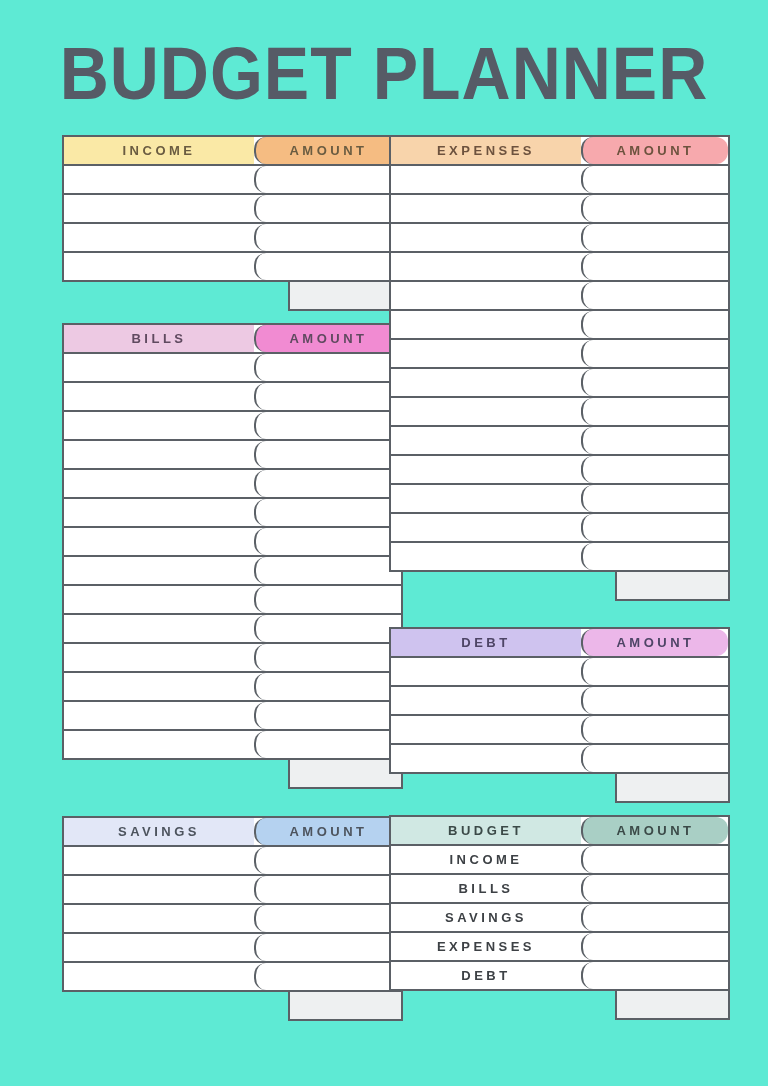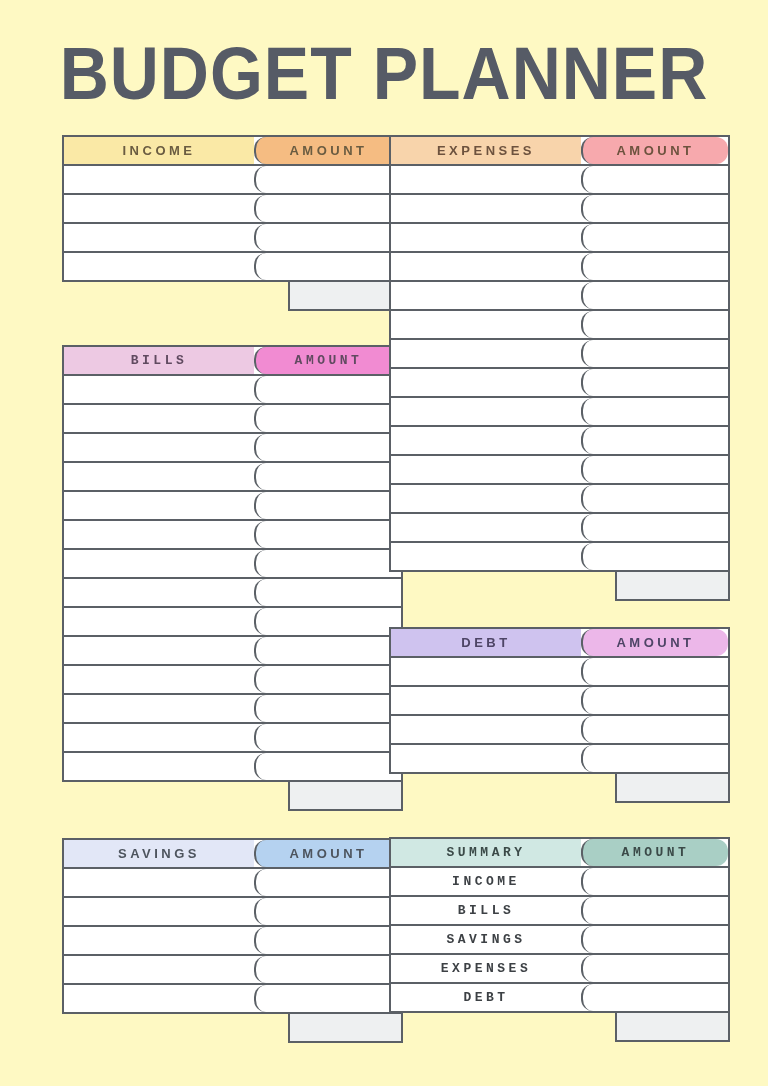--- a/index.html
+++ b/index.html
@@ -3,42 +3,42 @@
 <meta charset="utf-8">
 <style>
   html, body { margin: 0; padding: 0; }
   body {
     width: 768px; height: 1086px;
     background: #ffffff;
     font-family: "Liberation Sans", sans-serif;
     position: relative;
     overflow: hidden;
   }
-  .page { position: absolute; inset: 0; background: #fef9c3; padding-left: 36px; }
+  .page { position: absolute; inset: 0; background: #5eead4; padding-left: 36px; }
 
   .title {
     position: absolute;
     top: 36px; left: 0; width: 100%;
     margin: 0;
     text-align: center;
     font-size: 68px;
     font-weight: 800;
     letter-spacing: 1px;
     line-height: 1.0;
     transform: scaleY(1.08);
     transform-origin: top center;
     white-space: nowrap;
   }
 
   .col { position: absolute; width: 305px; top: 135px; }
   .col-left  { left: 62px; }
   .col-right { left: 389px; }
 
   .table-block { width: 341px; }
-  .mt-30 { margin-top: 34px; font-family: Liberation Mono, monospace; }
+  .mt-30 { margin-top: 12px; }
   .mt-27 { margin-top: 27px; }
   .mt-26 { margin-top: 26px; }
 
   .tbl {
     border: 2px solid var(--border, #5b6066);
     background: #ffffff;
   }
   .hdr-row { display: flex; height: 27px; }
   .body-row {
     display: flex;
@@ -322,21 +322,21 @@
           </div>
         </div>
         <div class="total-bar">
           <div class="total-cell"></div>
         </div>
       </section>
     <section class="table-block mt-30">
         <div class="tbl">
           <div class="hdr-row">
             <div class="cell label-cell" style="background: rgb(208, 232, 227);">
-              <div class="hdr-text" style="color: rgb(59, 74, 72);">SUMMARY</div>
+              <div class="hdr-text" style="color: rgb(59, 74, 72);">BUDGET</div>
             </div>
             <div class="cell amount-cell" style="background: rgb(169, 207, 197);">
               <div class="hdr-text" style="color: rgb(59, 74, 72);">AMOUNT</div>
             </div>
           </div>
           <div class="body-row">
             <div class="cell label-cell">
               <div class="sum-text">INCOME</div>
             </div>
             <div class="cell amount-cell"></div>

